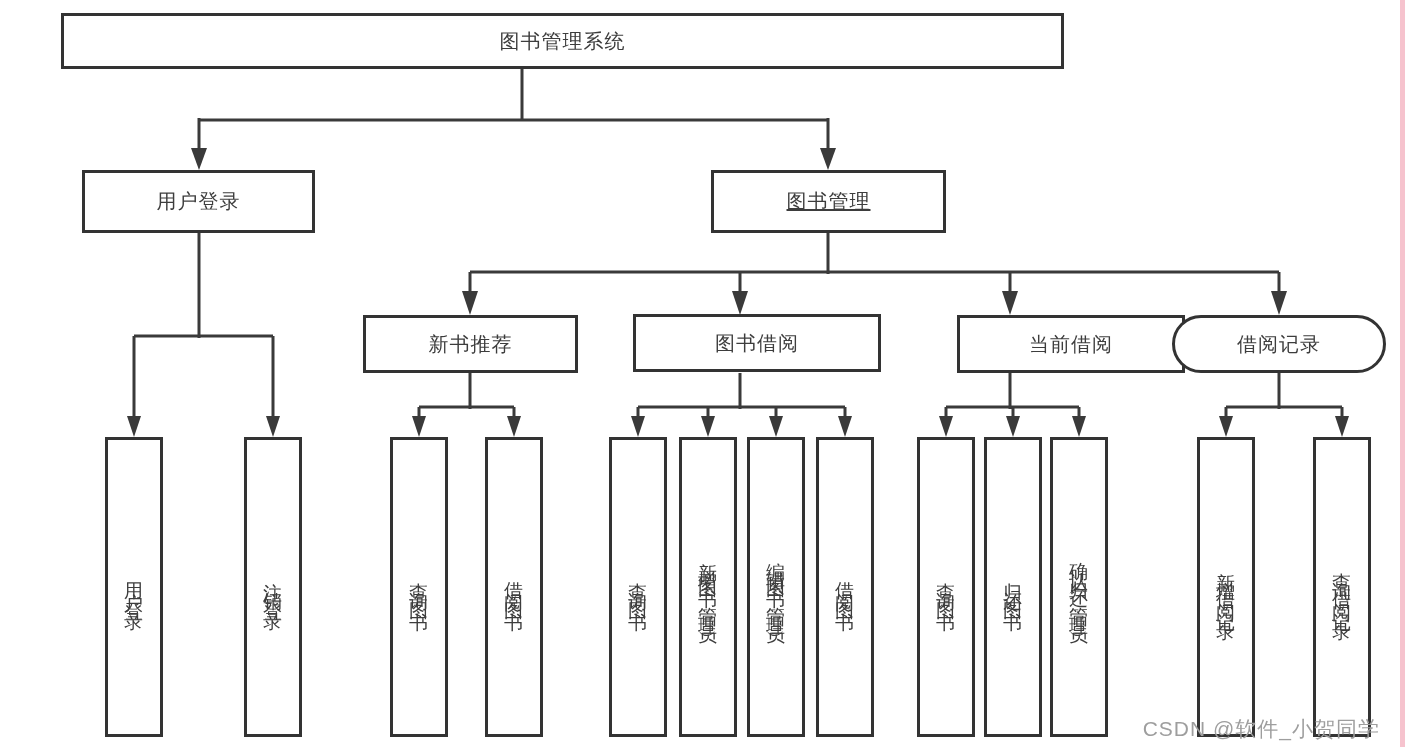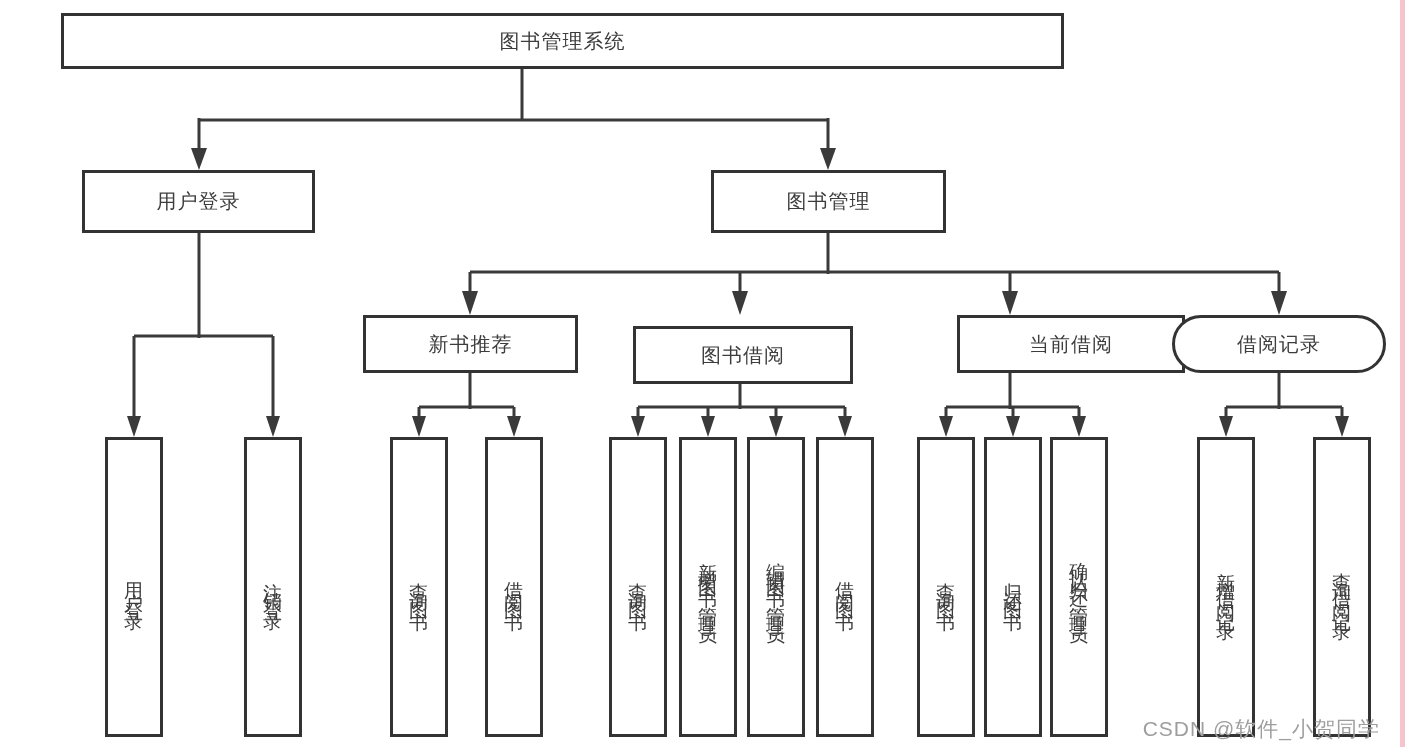--- a/index.html
+++ b/index.html
@@ -77,24 +77,24 @@
     <polygon points="1072,416 1086,416 1079,437"></polygon>
 
     <path d="M1279 373 V409 M1226 407 H1342 M1226 407 V417 M1342 407 V417"></path>
     <polygon points="1219,416 1233,416 1226,437"></polygon>
     <polygon points="1335,416 1349,416 1342,437"></polygon>
   </svg>
 
   <div class="box h" style="left:21px; top:13px; width:1003px; height:56px;margin-left:40px;">图书管理系统</div>
 
   <div class="box h" style="left:82px; top:170px; width:233px; height:63px;">用户登录</div>
-  <div class="box h" style="left:711px; top:170px; width:235px; height:63px;">图书管理</div>
+  <div class="box h" style="left:711px; top:170px; width:235px; height:63px;text-decoration:underline;">图书管理</div>
 
   <div class="box h" style="left:363px; top:315px; width:215px; height:58px;">新书推荐</div>
-  <div class="box h" style="left:633px; top:326px; width:220px; height:58px;">图书借阅</div>
+  <div class="box h" style="left:633px; top:314px; width:248px; height:58px;">图书借阅</div>
   <div class="box h" style="left:957px; top:315px; width:228px; height:58px;">当前借阅</div>
   <div class="box h" style="left:1172px; top:315px; width:214px; height:58px;border-radius:29px;">借阅记录</div>
 
   <div class="box v" style="left:105px; top:437px; width:58px; height:300px;">用户登录</div>
   <div class="box v" style="left:244px; top:437px; width:58px; height:300px;">注销登录</div>
 
   <div class="box v" style="left:390px; top:437px; width:58px; height:300px;">查询图书</div>
   <div class="box v" style="left:485px; top:437px; width:58px; height:300px;">借阅图书</div>
 
   <div class="box v" style="left:609px; top:437px; width:58px; height:300px;">查询图书</div>

